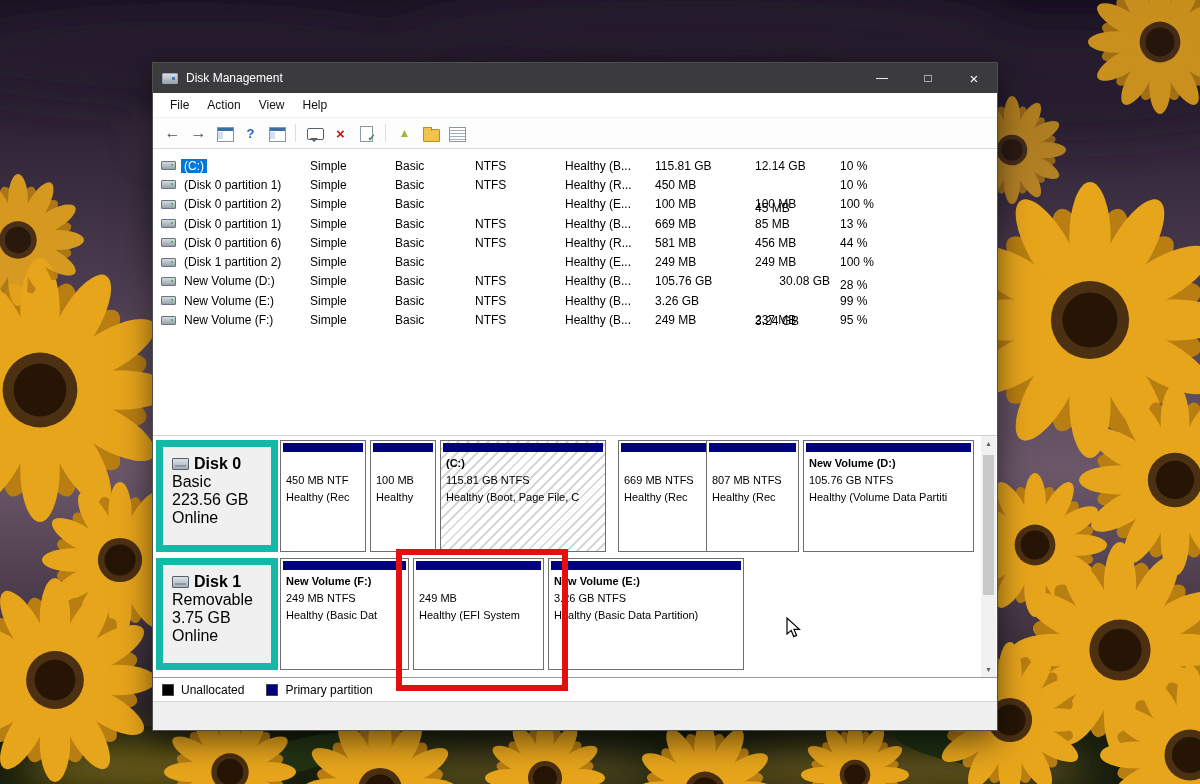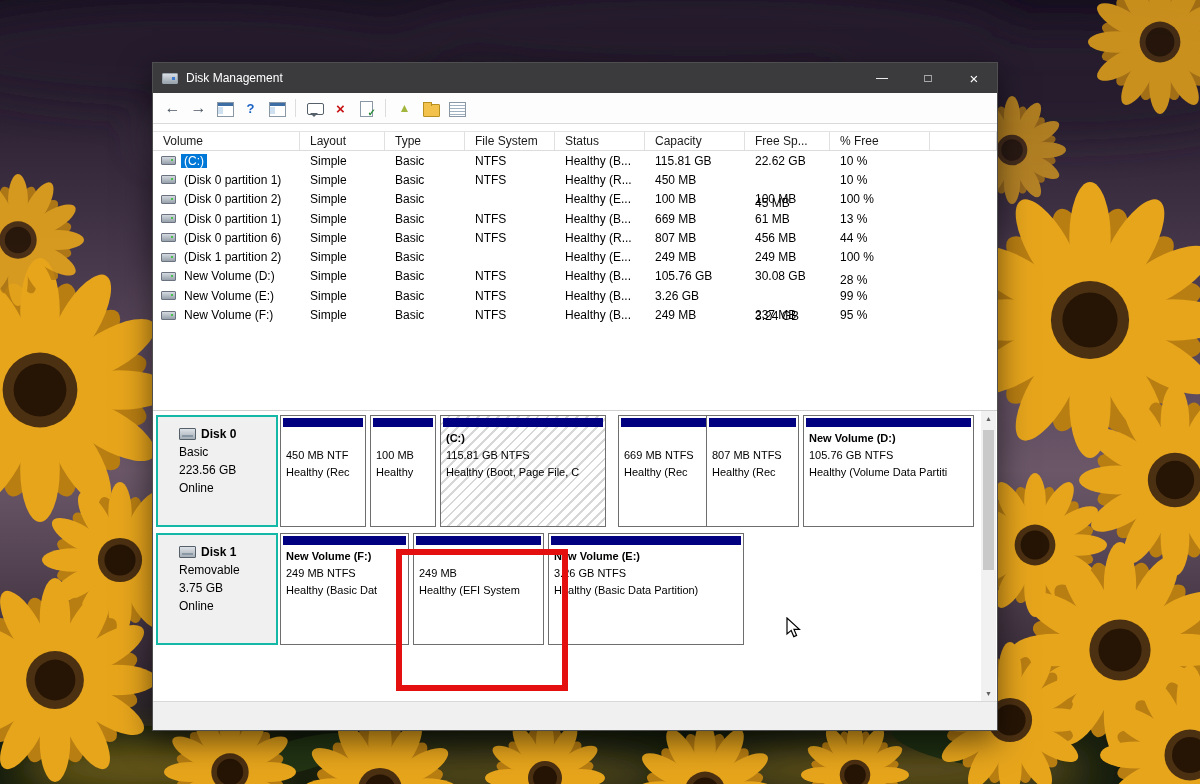--- a/index.html
+++ b/index.html
@@ -67,22 +67,22 @@
   .vt-cell.vol { display:flex; align-items:center; padding-left:8px; }
   .drive-ico { width:15px; height:9px; margin-right:5px; flex:0 0 auto;
     background:linear-gradient(#d5dae0,#97a1ab); border:1px solid #6b7280; border-radius:1px; position:relative; }
   .drive-ico::after { content:""; position:absolute; right:2px; top:2px; width:2px; height:2px; background:#49c24f; }
   .vol-label { padding:0 3px; }
   .vol-label.selected { background:#0078d7; color:#fff; }
 
   
   .graph-pane { flex:1 1 auto; position:relative; background:#fff; padding:4px 20px 0 3px; overflow:hidden; }
   .disk-strip { position:relative; height:112px; margin-bottom:6px; display:flex; }
-  .disk-info { flex:0 0 122px; border:2px solid #14b8a6; background:#f0f0f0;
-    padding:8px 4px 0 21px; font-size:12px; color:#000; }
+  .disk-info { flex:0 0 122px; border:7px solid #14b8a6; background:#f0f0f0;
+    padding:8px 4px 0 9px; font-size:16px; color:#000; }
   .disk-info .dline { line-height:18px; white-space:nowrap; overflow:hidden; }
   .disk-info .dname { font-weight:bold; display:flex; align-items:center; gap:5px; }
   .disk-ico { width:17px; height:12px; border:1px solid #55606a; border-radius:1px;
     background:linear-gradient(#dde2e7,#a6aeb6); position:relative; flex:0 0 auto; }
   .disk-ico::after { content:""; position:absolute; left:2px; bottom:2px; right:2px; height:2px; background:#8a97a5; }
   .parts { position:relative; flex:1 1 auto; margin-left:2px; }
   .part { position:absolute; top:0; height:112px; border:1px solid #6e6e6e; background:#fff; overflow:hidden; }
   .part.selected { background:repeating-linear-gradient(135deg,#ffffff 0 5px,#d7d7d7 5px 7px); }
   .part-head { height:9px; background:#000080; margin:2px 2px 3px 2px; }
   .pline { font-size:11px; line-height:17px; padding-left:5px; white-space:nowrap; overflow:hidden; color:#000; }
@@ -197,61 +197,56 @@
   <div class="titlebar">
     <span class="title-icon"></span>
     <span class="title-text">Disk Management</span>
     <div class="win-controls">
       <button class="win-btn">—</button>
       <button class="win-btn">□</button>
       <button class="win-btn close">×</button>
     </div>
   </div>
 
+  <div class="menubar" id="menubar">
+      <span class="menu-item">File</span>
+      <span class="menu-item">Action</span>
+      <span class="menu-item">View</span>
+      <span class="menu-item">Help</span>
+    </div>
 
   <div class="toolbar" id="toolbar">
       <span class="tb-icon k-arrow">←</span>
       <span class="tb-icon k-arrow">→</span>
       <span class="tb-icon k-panel"></span>
       <span class="tb-icon k-help">?</span>
       <span class="tb-icon k-panel"></span>
       <span class="k-sep"></span>
       <span class="tb-icon k-bubble"></span>
       <span class="tb-icon k-redx">×</span>
       <span class="tb-icon k-doccheck"></span>
       <span class="k-sep"></span>
       <span class="tb-icon k-uparrow">▲</span>
       <span class="tb-icon k-folder"></span>
       <span class="tb-icon k-details"></span>
     </div>
 
   <div class="volume-pane">
-    <div class="vt-header" id="vt-header">
-        <div class="vt-hcell" style="width: 147px;">Volume</div>
-        <div class="vt-hcell" style="width: 85px;">Layout</div>
-        <div class="vt-hcell" style="width: 80px;">Type</div>
-        <div class="vt-hcell" style="width: 90px;">File System</div>
-        <div class="vt-hcell" style="width: 90px;">Status</div>
-        <div class="vt-hcell" style="width: 100px;">Capacity</div>
-        <div class="vt-hcell" style="width: 85px;">Free Sp...</div>
-        <div class="vt-hcell" style="width: 100px;">% Free</div>
-        <div class="vt-hcell" style="width: 67px;"></div>
-      </div>
     <div class="vt-body" id="vt-body">
         <div class="vt-row">
           <div class="vt-cell vol" style="width: 147px;">
             <span class="drive-ico"></span>
             <span class="vol-label selected">(C:)</span>
           </div>
           <div class="vt-cell" style="width: 85px;">Simple</div>
           <div class="vt-cell" style="width: 80px;">Basic</div>
           <div class="vt-cell" style="width: 90px;">NTFS</div>
           <div class="vt-cell" style="width: 90px;">Healthy (B...</div>
           <div class="vt-cell" style="width: 100px;">115.81 GB</div>
-          <div class="vt-cell" style="width: 85px;">22.62 GB</div>
+          <div class="vt-cell" style="width: 85px;">12.14 GB</div>
           <div class="vt-cell" style="width: 100px;">10 %</div>
         </div>
         <div class="vt-row">
           <div class="vt-cell vol" style="width: 147px;">
             <span class="drive-ico"></span>
             <span class="vol-label">(Disk 0 partition 1)</span>
           </div>
           <div class="vt-cell" style="width: 85px;">Simple</div>
           <div class="vt-cell" style="width: 80px;">Basic</div>
           <div class="vt-cell" style="width: 90px;">NTFS</div>
@@ -276,33 +271,33 @@
         <div class="vt-row">
           <div class="vt-cell vol" style="width: 147px;">
             <span class="drive-ico"></span>
             <span class="vol-label">(Disk 0 partition 1)</span>
           </div>
           <div class="vt-cell" style="width: 85px;">Simple</div>
           <div class="vt-cell" style="width: 80px;">Basic</div>
           <div class="vt-cell" style="width: 90px;">NTFS</div>
           <div class="vt-cell" style="width: 90px;">Healthy (B...</div>
           <div class="vt-cell" style="width: 100px;">669 MB</div>
-          <div class="vt-cell" style="width: 85px;">61 MB</div>
+          <div class="vt-cell" style="width: 85px;">85 MB</div>
           <div class="vt-cell" style="width: 100px;">13 %</div>
         </div>
         <div class="vt-row">
           <div class="vt-cell vol" style="width: 147px;">
             <span class="drive-ico"></span>
             <span class="vol-label">(Disk 0 partition 6)</span>
           </div>
           <div class="vt-cell" style="width: 85px;">Simple</div>
           <div class="vt-cell" style="width: 80px;">Basic</div>
           <div class="vt-cell" style="width: 90px;">NTFS</div>
           <div class="vt-cell" style="width: 90px;">Healthy (R...</div>
-          <div class="vt-cell" style="width: 100px;">807 MB</div>
+          <div class="vt-cell" style="width: 100px;">581 MB</div>
           <div class="vt-cell" style="width: 85px;">456 MB</div>
           <div class="vt-cell" style="width: 100px;">44 %</div>
         </div>
         <div class="vt-row">
           <div class="vt-cell vol" style="width: 147px;">
             <span class="drive-ico"></span>
             <span class="vol-label">(Disk 1 partition 2)</span>
           </div>
           <div class="vt-cell" style="width: 85px;">Simple</div>
           <div class="vt-cell" style="width: 80px;">Basic</div>
@@ -315,21 +310,21 @@
         <div class="vt-row">
           <div class="vt-cell vol" style="width: 147px;">
             <span class="drive-ico"></span>
             <span class="vol-label">New Volume (D:)</span>
           </div>
           <div class="vt-cell" style="width: 85px;">Simple</div>
           <div class="vt-cell" style="width: 80px;">Basic</div>
           <div class="vt-cell" style="width: 90px;">NTFS</div>
           <div class="vt-cell" style="width: 90px;">Healthy (B...</div>
           <div class="vt-cell" style="width: 100px;">105.76 GB</div>
-          <div class="vt-cell" style="width: 85px;">30.08 GB</div>
+          <div class="vt-cell" style="width: 85px; text-align: right;">30.08 GB</div>
           <div class="vt-cell" style="width: 100px; margin-top: 8px;">28 %</div>
         </div>
         <div class="vt-row">
           <div class="vt-cell vol" style="width: 147px;">
             <span class="drive-ico"></span>
             <span class="vol-label">New Volume (E:)</span>
           </div>
           <div class="vt-cell" style="width: 85px;">Simple</div>
           <div class="vt-cell" style="width: 80px;">Basic</div>
           <div class="vt-cell" style="width: 90px;">NTFS</div>
@@ -439,20 +434,30 @@
       </div>
     <div class="gscroll">
       <div class="gs-btn">▲</div>
       <div class="gs-track">
         <div class="gs-thumb"></div>
       </div>
       <div class="gs-btn down">▼</div>
     </div>
   </div>
 
+  <div class="legend">
+    <span class="legend-item">
+      <span class="sq" style="background: rgb(0, 0, 0);"></span>
+      <span>Unallocated</span>
+    </span>
+    <span class="legend-item">
+      <span class="sq" style="background: rgb(0, 0, 128);"></span>
+      <span>Primary partition</span>
+    </span>
+  </div>
 
   <div class="statusbar"></div>
 </div>
 
 <div class="annotation" style="border-color: rgb(228, 16, 16);"></div>
 
 <svg class="cursor" width="16" height="22" viewBox="0 0 16 22">
   <path d="M1,1 L1,17 L5.2,13.4 L7.8,19.6 L10.6,18.4 L8,12.4 L13.4,12.4 Z" fill="#ffffff" stroke="#000000" stroke-width="1.2"></path>
 </svg>
 

